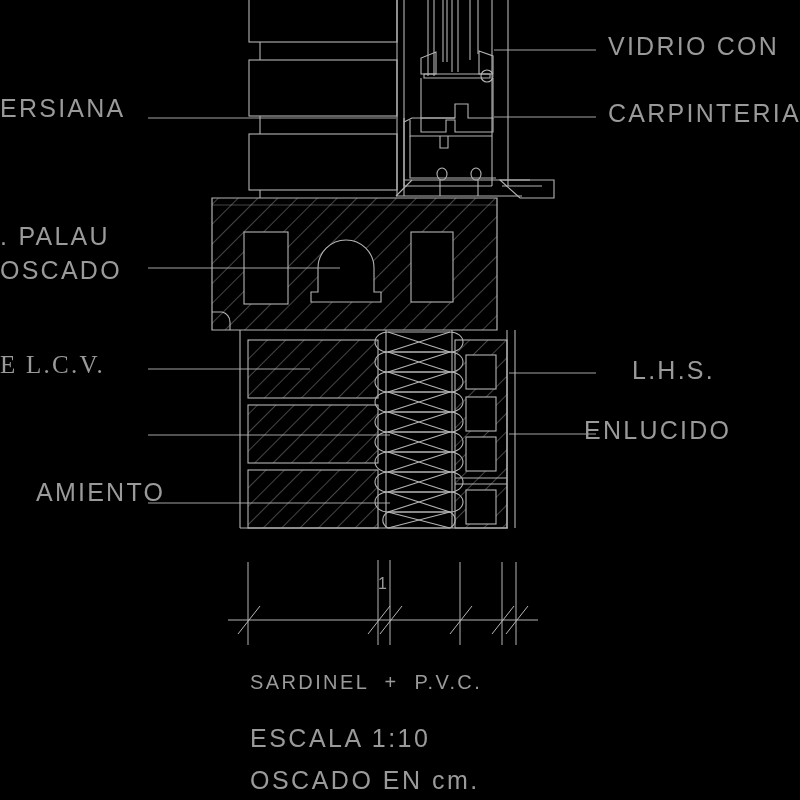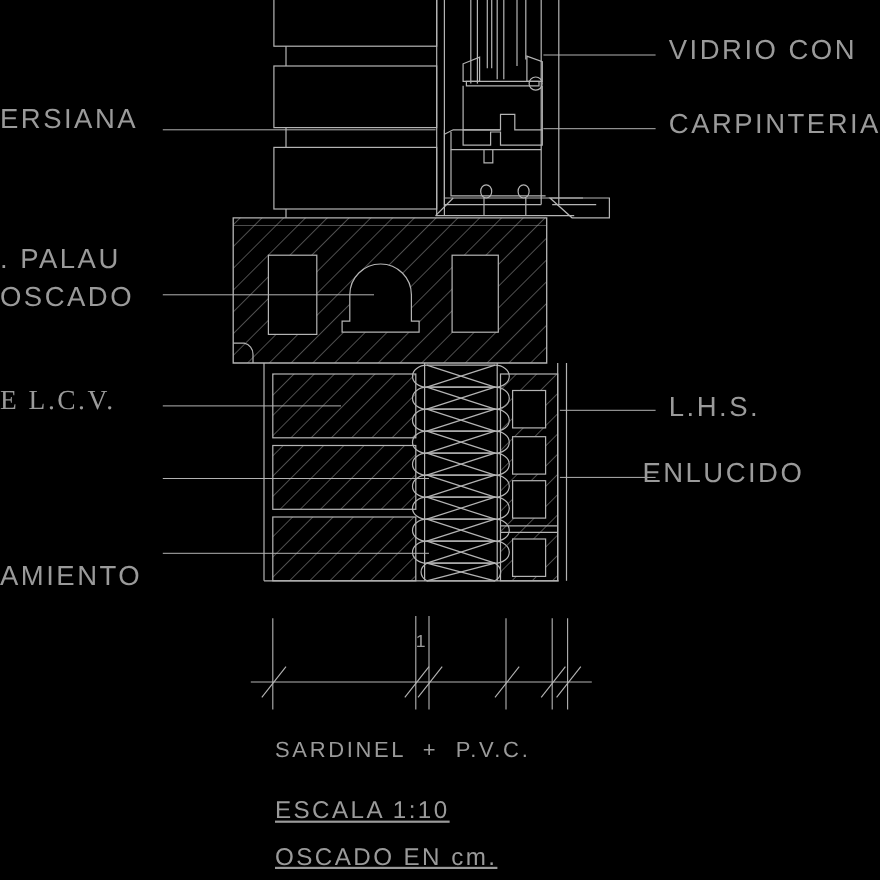--- a/index.html
+++ b/index.html
@@ -39,23 +39,22 @@
     -webkit-font-smoothing: antialiased;
   }
   .lbl {
     font-size: 25px;
   }
   .title-main {
     font-size: 20px;
     letter-spacing: 0.12em;
   }
   .title-sub {
-    font-size: 22px;
+    font-size: 25px;
     letter-spacing: 0.1em;
-    text-decoration: underline;
   }
   .dim-num {
     font-size: 16px;
     letter-spacing: 0;
   }
 </style>
 </head>
 <body>
 
 <div id="cad-viewport">
@@ -243,25 +242,25 @@
         <line x1="492" y1="634" x2="514" y2="606"></line>
         <line x1="506" y1="634" x2="528" y2="606"></line>
       </g>
     </g>
   </svg>
 
   <div class="cad-text lbl" style="left:0px; top:96px;">ERSIANA</div>
   <div class="cad-text lbl" style="left:0px; top:224px;">. PALAU</div>
   <div class="cad-text lbl" style="left:0px; top:258px;">OSCADO</div>
   <div class="cad-text lbl" style="left:0px; top:352px;font-family:Liberation Serif, serif;">E L.C.V.</div>
-  <div class="cad-text lbl" style="left:0px; top:512px;">AMIENTO</div>
+  <div class="cad-text lbl" style="left:0px; top:480px;padding-left:36px;">AMIENTO</div>
 
   <div class="cad-text lbl" style="left:608px; top:34px;">VIDRIO CON</div>
   <div class="cad-text lbl" style="left:608px; top:101px;">CARPINTERIA</div>
-  <div class="cad-text lbl" style="left:608px; top:358px;">L.H.S.</div>
+  <div class="cad-text lbl" style="left:632px; top:358px;">L.H.S.</div>
   <div class="cad-text lbl" style="left:584px; top:418px;">ENLUCIDO</div>
 
   <div class="cad-text dim-num" style="left:378px; top:576px;">1</div>
 
   <div class="cad-text title-main" style="left:250px; top:672px;">SARDINEL  +  P.V.C.</div>
   <div class="cad-text title-sub" style="left:250px; top:726px;">ESCALA 1:10</div>
   <div class="cad-text title-sub" style="left:250px; top:768px;">OSCADO EN cm.</div>
 
 </div>
 

